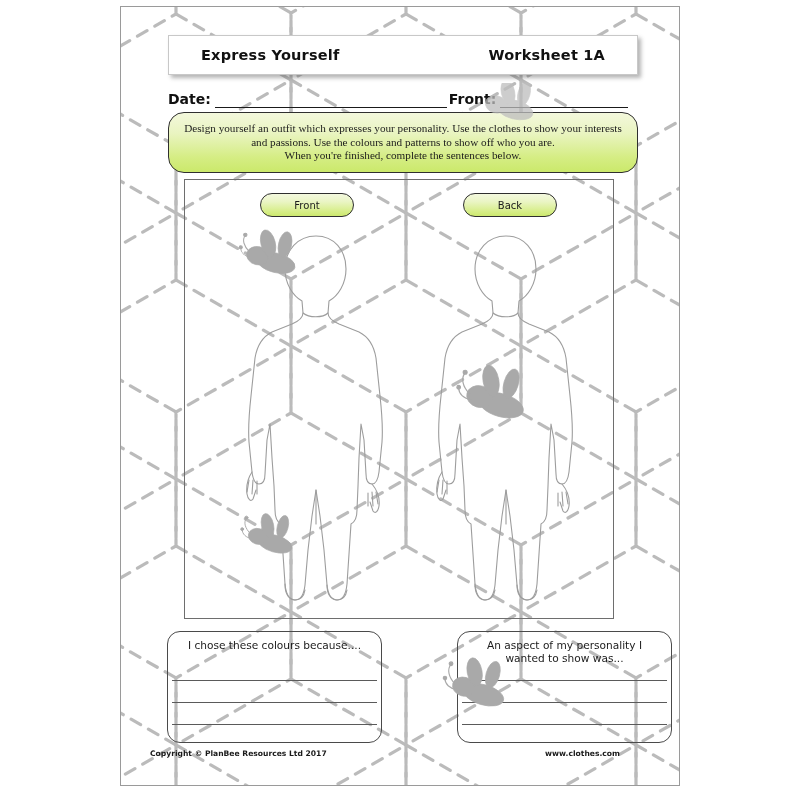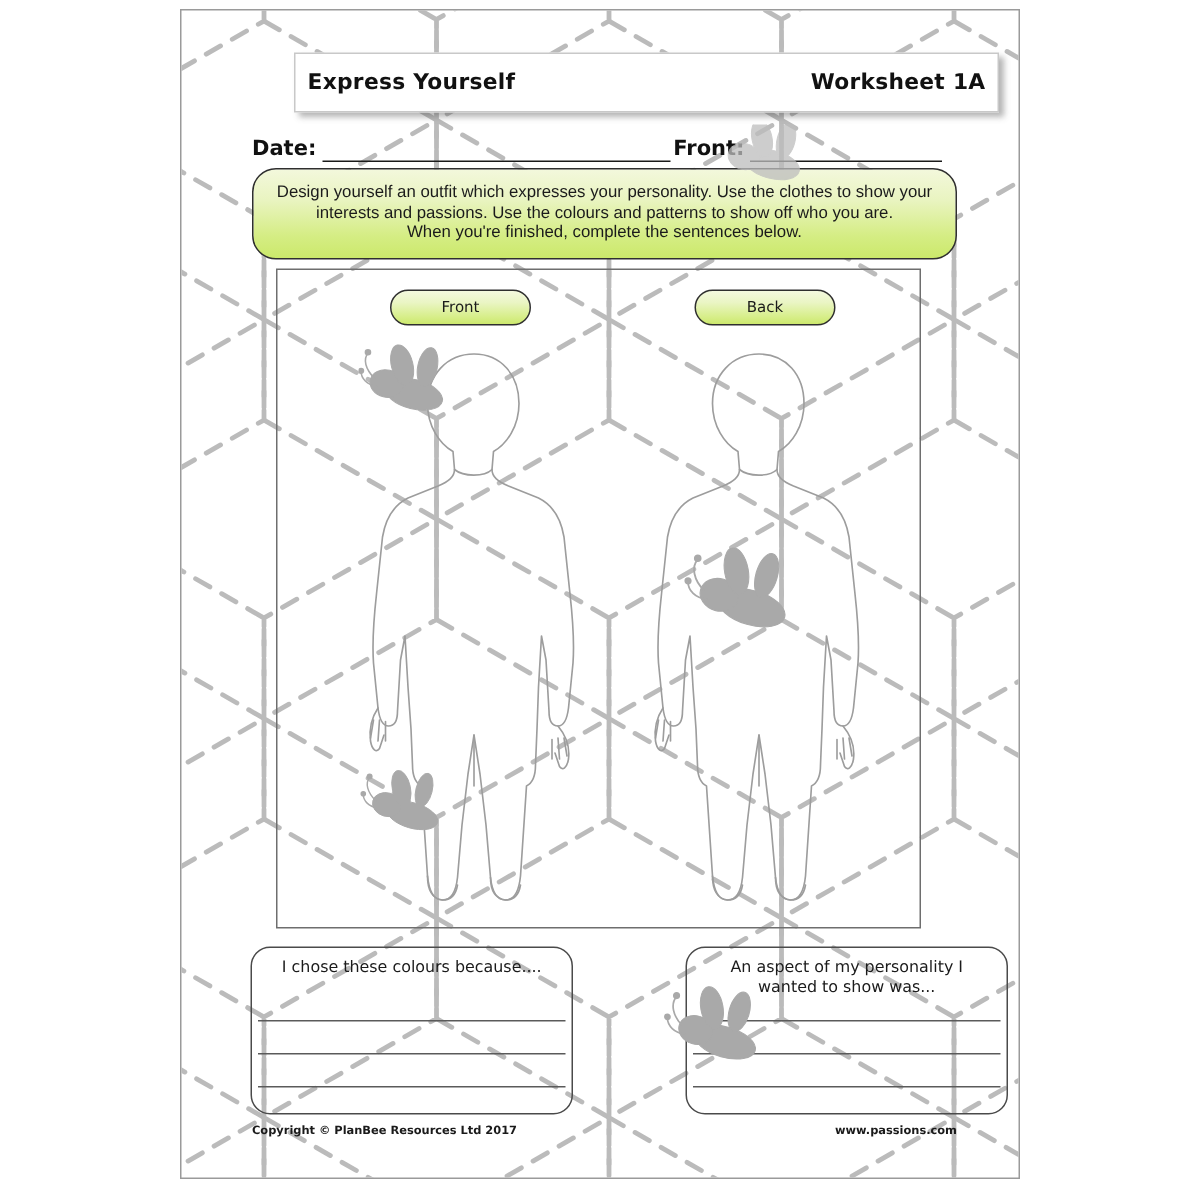--- a/index.html
+++ b/index.html
@@ -50,22 +50,21 @@
     width: 470px;
     height: 40px;
     background: #ffffff;
     border: 1px solid #c8c8c8;
     box-shadow: 3px 3px 4px rgba(90,90,90,0.45);
     box-sizing: border-box;
     z-index: 5;
     display: flex;
     align-items: center;
     justify-content: space-between;
-    padding: 0 8px;
-    margin-left: 28px;
+    padding: 0 32px;
   }
   .hdr-text {
     font-family: "DejaVu Sans", sans-serif;
     font-weight: 700;
     font-size: 14.5px;
     color: #111111;
     letter-spacing: 0.2px;
     white-space: nowrap;
   }
 
@@ -107,21 +106,21 @@
     border: 1.6px solid #2f2f2f;
     border-radius: 16px;
     background: linear-gradient(to bottom, #f3f8dc 0%, #e9f4c0 35%, #d5ed84 75%, #cbe96b 100%);
     z-index: 5;
     display: flex;
     align-items: center;
     justify-content: center;
     padding: 2px 14px;
   }
   #instrtext {
-    font-family: Liberation Sans, sans-serif;
+    font-family: Liberation Serif, serif;
     font-size: 11.2px;
     line-height: 13.6px;
     color: #1b1b1b;
     text-align: center;
     white-space: pre-line;
   }
 
   
   #mainpanel {
     position: absolute;
@@ -210,21 +209,21 @@
     position: absolute;
     left: 4px;
     right: 4px;
     border-bottom: 1px solid #5a5a5a;
     height: 0;
   }
 
   
   #footer {
     position: absolute;
-    left: 47px;
+    left: 29px;
     top: 742px;
     width: 470px;
     z-index: 5;
     display: flex;
     justify-content: space-between;
     align-items: baseline;
   }
   .ft-text {
     font-family: "DejaVu Sans", sans-serif;
     font-weight: 700;
@@ -475,17 +474,17 @@
     <div class="ansbox" id="ansbox-right">
       <div class="ans-prompt">An aspect of my personality I
 wanted to show was...</div>
       <div class="ans-line" style="top:48px"></div>
       <div class="ans-line" style="top:70px"></div>
       <div class="ans-line" style="top:92px"></div>
     </div>
 
     <div id="footer">
       <span class="ft-text">Copyright © PlanBee Resources Ltd 2017</span>
-      <span class="ft-text">www.passions.com</span>
+      <span class="ft-text">www.clothes.com</span>
     </div>
 
   </div>
 </div>
 
 </body></html>

